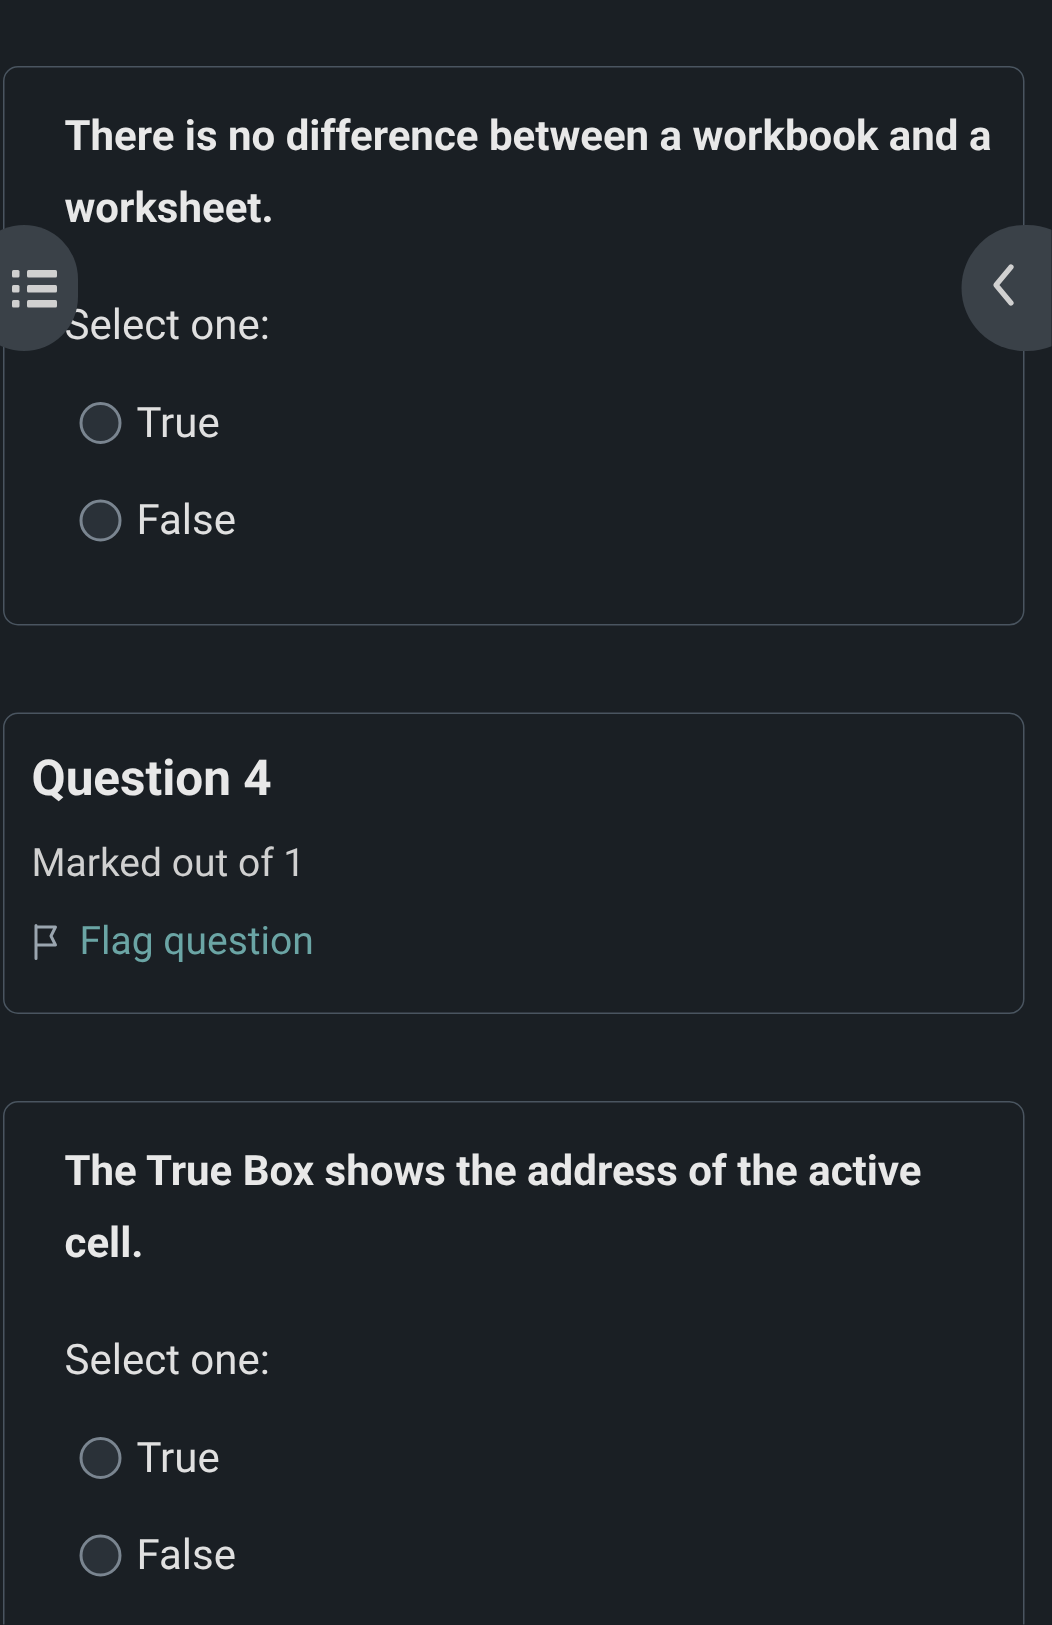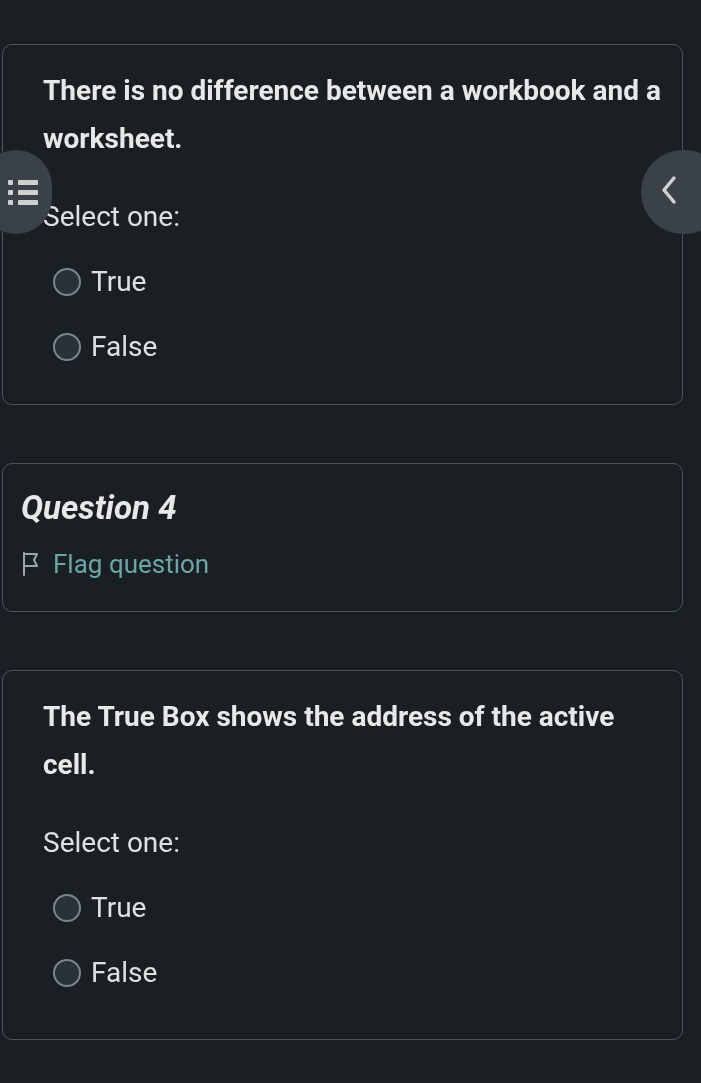--- a/index.html
+++ b/index.html
@@ -59,21 +59,20 @@
     .option-label {
       font-size: 28px;
       color: #e0e0e0;
     }
     .question-header {
       font-size: 33px;
       font-weight: 700;
       color: #e8e8e8;
       margin-bottom: 22px;
       margin-top: 6px;
-      font-style: italic;
     }
     .question-status {
       font-size: 26px;
       color: #d0d0d0;
       margin-bottom: 22px;
     }
     .question-marks {
       font-size: 26px;
       color: #d0d0d0;
       margin-bottom: 22px;
@@ -139,21 +138,21 @@
       background-color: #d0d0d0;
       border-radius: 1px;
     }
     .bullet-line {
       width: 20px;
       height: 5px;
       background-color: #d0d0d0;
       border-radius: 1px;
     }
     .card-padded {
-      padding-bottom: 9px;
+      padding-bottom: 21px;
       margin-top: 44px;
     }
     .last-card {
        margin-bottom: 0;
     }
   </style>
 </head>
 <body>
 
 <div class="float-left-btn">
@@ -189,20 +188,21 @@
     <span class="option-label">True</span>
   </div>
   <div class="option">
     <span class="radio"></span>
     <span class="option-label">False</span>
   </div>
 </div>
 
 <div class="card">
   <div class="question-header">Question 4</div>
+  <div class="question-marks">Marked out of 1</div>
   <div class="flag-question">
     <span class="flag-icon">
       <svg width="20" height="26" viewBox="0 0 20 26">
         <path d="M3 2 L3 24 M3 3 L16 3 L13 9 L16 15 L3 15" fill="none" stroke="#9aa5af" stroke-width="2" stroke-linejoin="round" stroke-linecap="round"></path>
       </svg>
     </span>
     <span>Flag question</span>
   </div>
 </div>
 

